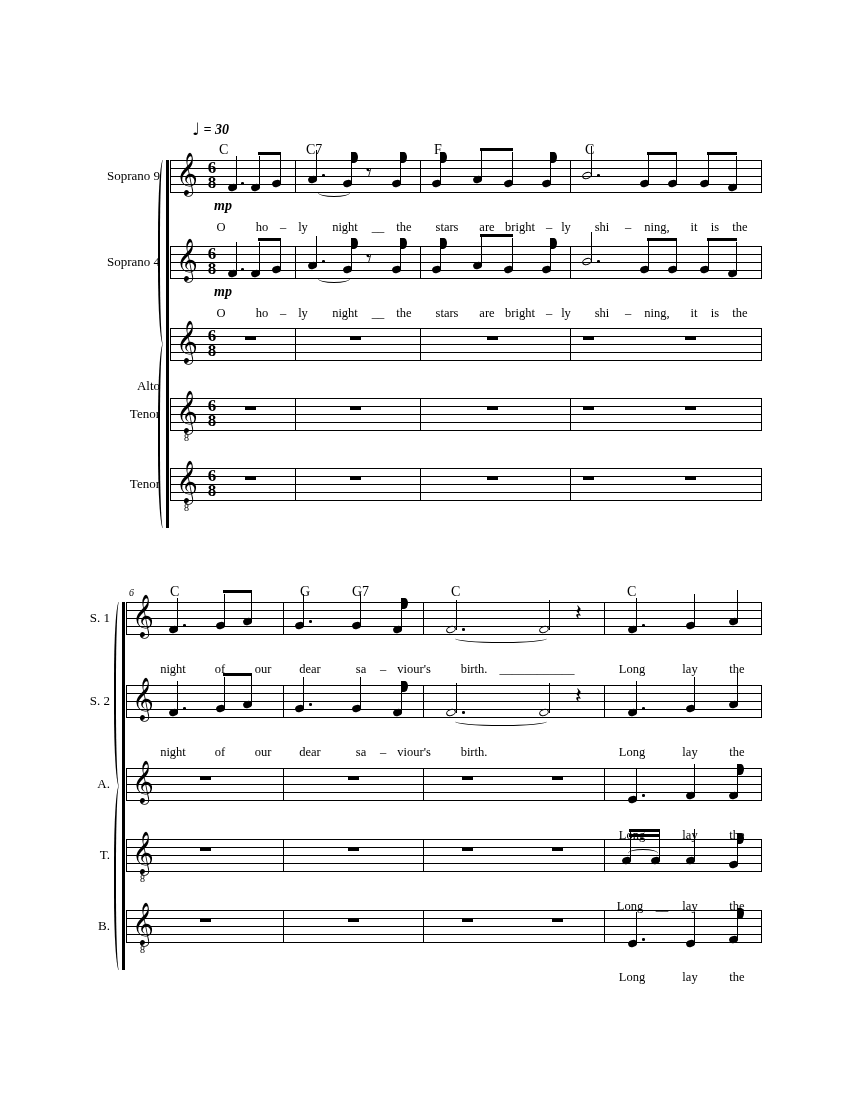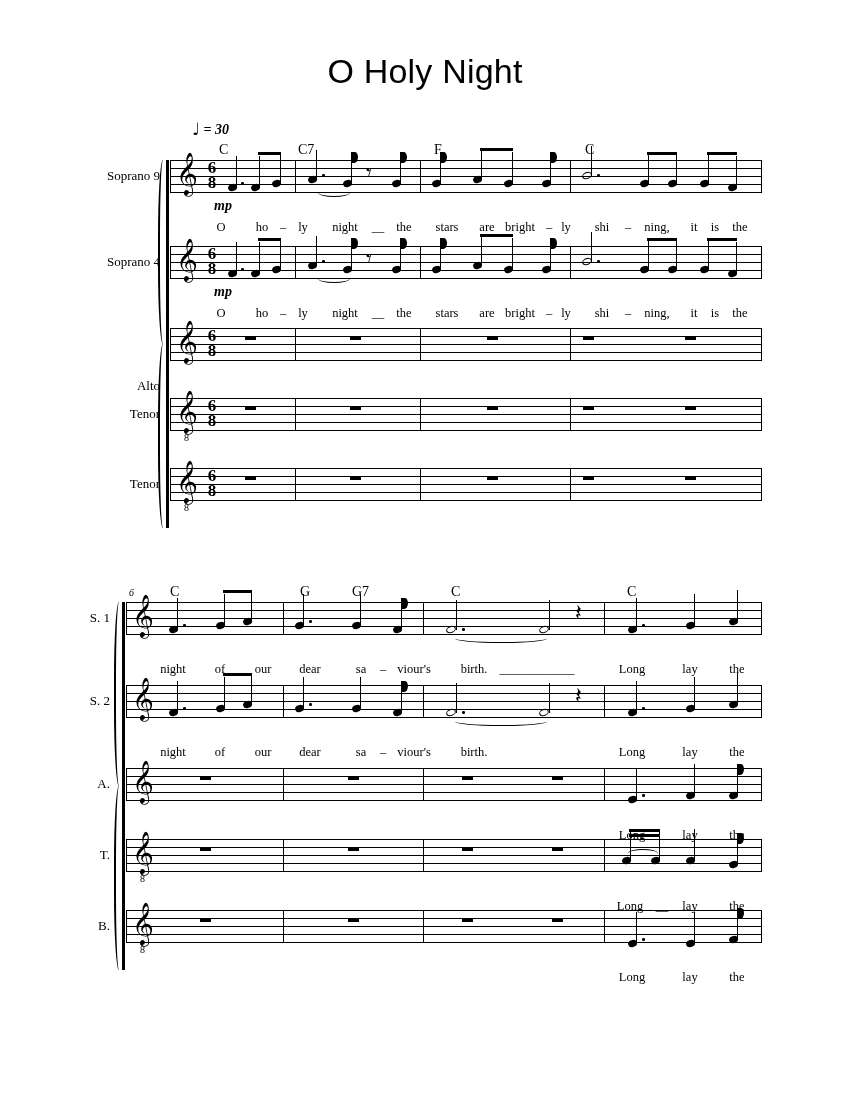--- a/index.html
+++ b/index.html
@@ -230,36 +230,35 @@
     border-top: 1.4px solid #000;
     border-radius: 50%;
     height: 9px;
   }
 </style>
 </head>
 <body>
 
 <div id="page">
 
-  <div class="title">O Holy Night</div>
 
 
   <div class="tempo">
     <span class="noteglyph">♩</span>
     <span>= 30</span>
   </div>
 
   <div class="system" id="system1">
 
     <div class="bracket-vert" style="left:166px; top:10px; height:368px;"></div>
     <div class="brace-shape" style="left:158px; top:10px; height:184px;"></div>
     <div class="brace-shape" style="left:158px; top:194px; height:184px; transform: scaleY(-1);"></div>
 
     <div class="chord" style="left:219px; top:-8px;">C</div>
-    <div class="chord" style="left:298px; top:-8px;">C7</div>
+    <div class="chord" style="left:306px; top:-8px;">C7</div>
     <div class="chord" style="left:434px; top:-8px;">F</div>
     <div class="chord" style="left:585px; top:-8px;">C</div>
 
     <div class="staff-block" style="top:10px;">
       <div class="inst-label" style="left:10px; top:8px; width:150px;">Soprano 9</div>
       <div class="staff" style="left:170px; width:592px; top:0;">
         <div class="line"></div>
           <div class="line"></div>
           <div class="line"></div>
           <div class="line"></div>

